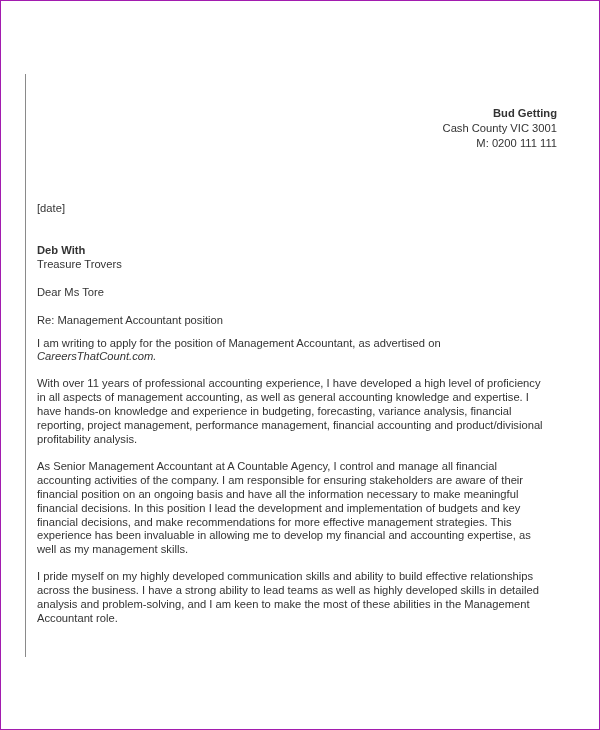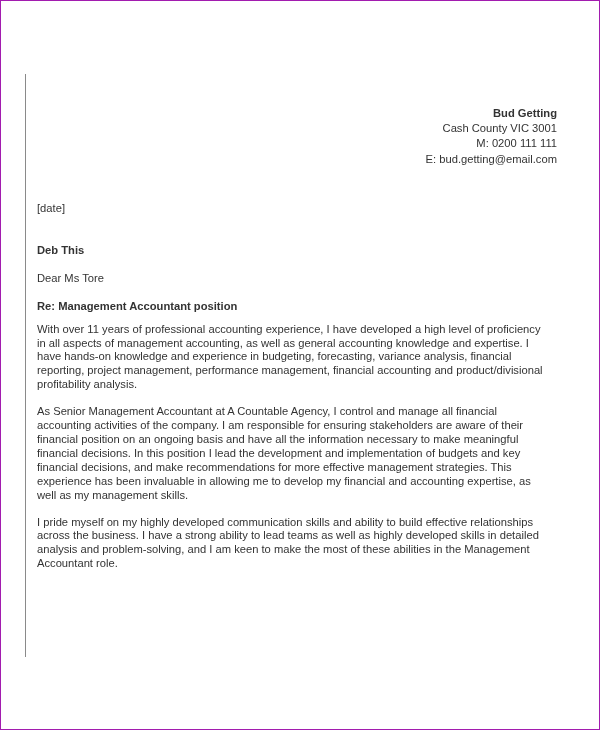--- a/index.html
+++ b/index.html
@@ -46,48 +46,49 @@
       top: 201px;
       width: 510px;
       font-size: 11.2px;
       line-height: 13.9px;
     }
     .letter p { margin: 0; }
     .date { margin-bottom: 28px !important; }
     .recipient .name { font-weight: bold; }
     .recipient { margin-bottom: 14px !important; }
     .salutation { margin-bottom: 14px !important; }
-    .subject { font-weight: bold; margin-bottom: 9px !important; }
+    .subject { font-weight: normal; margin-bottom: 9px !important; }
     .para { margin-bottom: 13px !important; }
     .para em { font-style: italic; }
   </style>
 </head>
 <body>
 
 <div class="page-frame">
   <div class="margin-rule"></div>
 
   <div class="sender">
     <div class="name">Bud Getting</div>
     <div>Cash County VIC 3001</div>
     <div>M: 0200 111 111</div>
-    <div>E: bud.getting@email.com</div>
   </div>
 
   <div class="letter">
     <p class="date">[date]</p>
 
     <div class="recipient">
-      <p class="name">Deb This</p>
+      <p class="name">Deb With</p>
+      <p>Treasure Trovers</p>
     </div>
 
     <p class="salutation">Dear Ms Tore</p>
 
     <p class="subject">Re: Management Accountant position</p>
 
+    <p class="para"><span>I am writing to apply for the position of Management Accountant, as advertised on </span><em>CareersThatCount.com.</em></p>
 
     <p class="para">With over 11 years of professional accounting experience, I have developed a high level of proficiency in all aspects of management accounting, as well as general accounting knowledge and expertise. I have hands-on knowledge and experience in budgeting, forecasting, variance analysis, financial reporting, project management, performance management, financial accounting and product/divisional profitability analysis.</p>
 
     <p class="para">As Senior Management Accountant at A Countable Agency, I control and manage all financial accounting activities of the company. I am responsible for ensuring stakeholders are aware of their financial position on an ongoing basis and have all the information necessary to make meaningful financial decisions. In this position I lead the development and implementation of budgets and key financial decisions, and make recommendations for more effective management strategies. This experience has been invaluable in allowing me to develop my financial and accounting expertise, as well as my management skills.</p>
 
     <p class="para">I pride myself on my highly developed communication skills and ability to build effective relationships across the business. I have a strong ability to lead teams as well as highly developed skills in detailed analysis and problem-solving, and I am keen to make the most of these abilities in the Management Accountant role.</p>
   </div>
 </div>
 
 </body></html>

